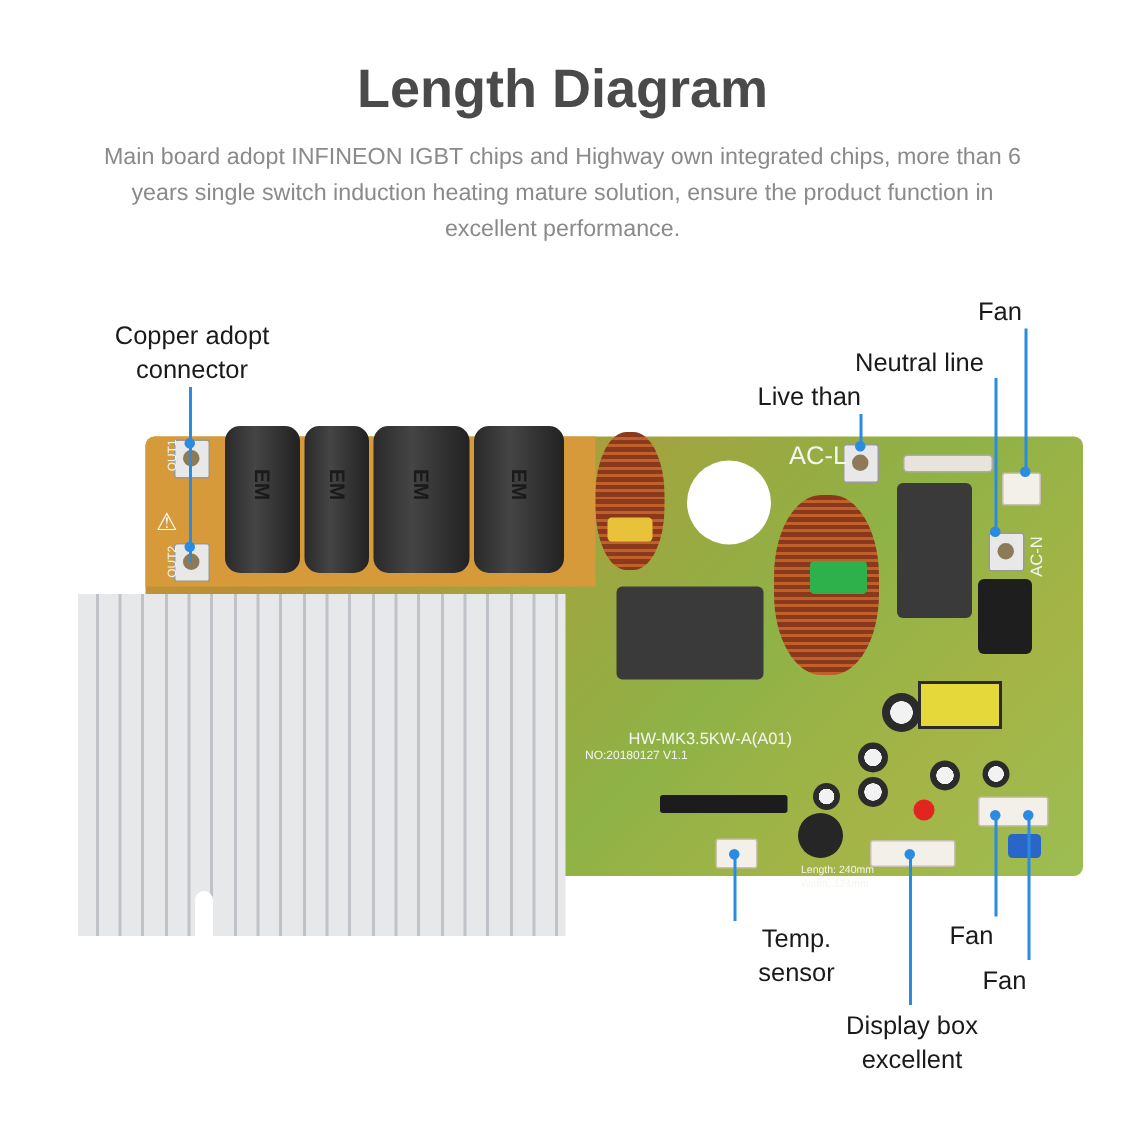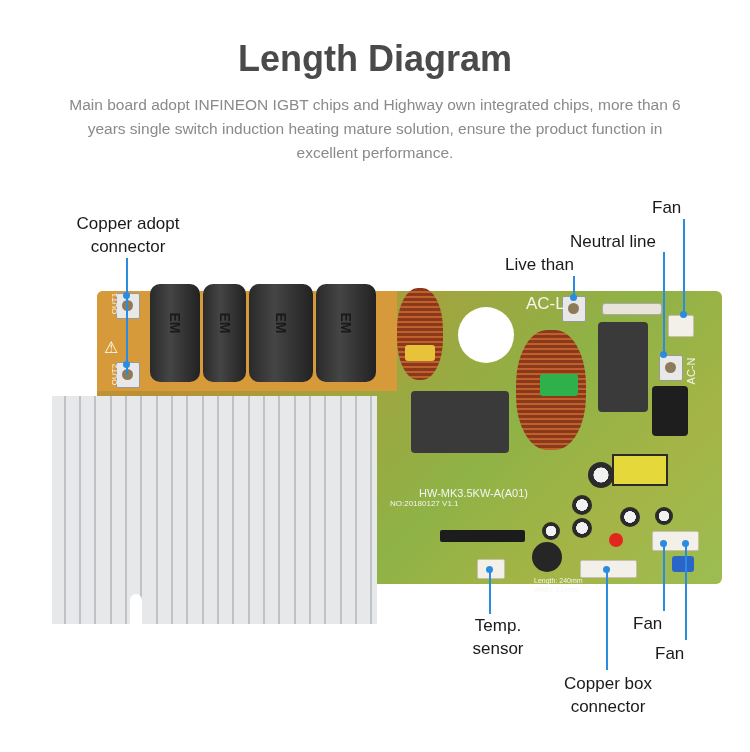--- a/index.html
+++ b/index.html
@@ -134,25 +134,25 @@
 <div class="label" style="left:570px;top:230px;">Neutral line</div>
 <div class="line" style="left:663px;top:252px;height:103px;"></div>
 <div class="dot" style="left:660px;top:351px;"></div>
 
 <div class="label" style="left:652px;top:196px;">Fan</div>
 <div class="line" style="left:683px;top:219px;height:96px;"></div>
 <div class="dot" style="left:680px;top:311px;"></div>
 
 <div class="line" style="left:489px;top:570px;height:44px;"></div>
 <div class="dot" style="left:486px;top:566px;"></div>
-<div class="label" style="left:463px;top:614px;width:70px;white-space:normal;">Temp. sensor</div>
+<div class="label" style="left:496px;top:614px;width:70px;white-space:normal;">Temp. sensor</div>
 
 <div class="line" style="left:606px;top:570px;height:100px;"></div>
 <div class="dot" style="left:603px;top:566px;"></div>
-<div class="label" style="left:553px;top:672px;width:110px;white-space:normal;">Copper box connector</div>
+<div class="label" style="left:553px;top:672px;width:110px;white-space:normal;">Display box excellent</div>
 
 <div class="line" style="left:663px;top:544px;height:67px;"></div>
 <div class="dot" style="left:660px;top:540px;"></div>
 <div class="label" style="left:633px;top:612px;">Fan</div>
 
 <div class="line" style="left:685px;top:544px;height:96px;"></div>
 <div class="dot" style="left:682px;top:540px;"></div>
 <div class="label" style="left:655px;top:642px;">Fan</div>
 
 </body></html>

